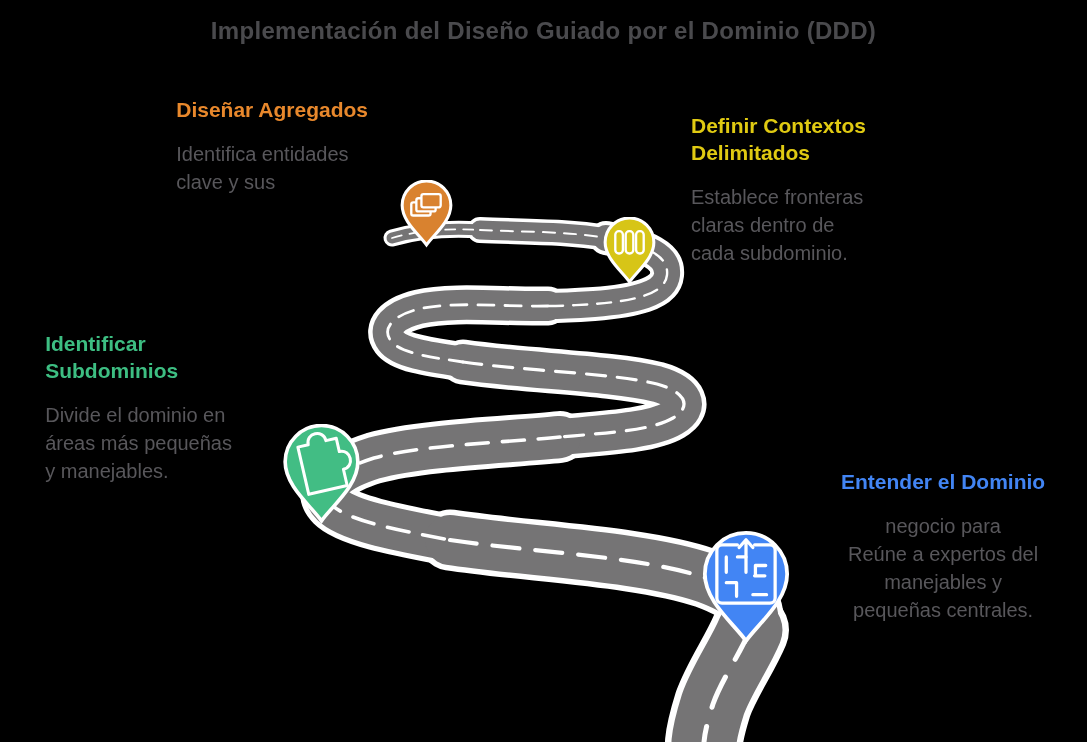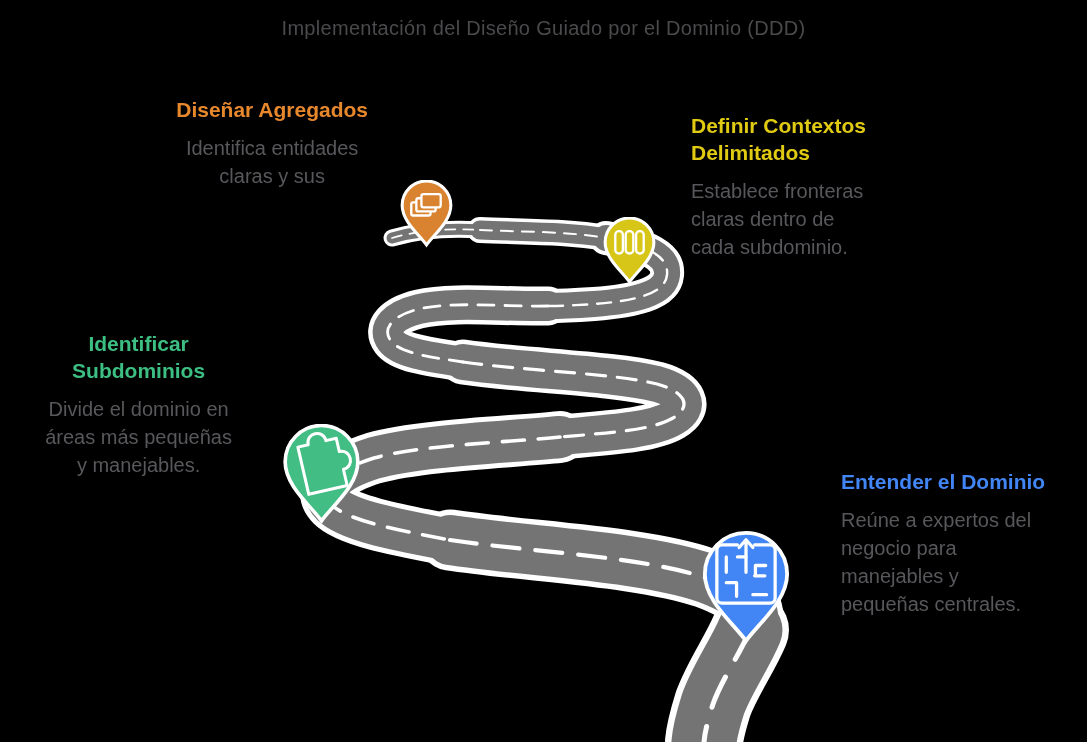--- a/index.html
+++ b/index.html
@@ -3,33 +3,33 @@
 <meta charset="utf-8">
 <style>
   html,body{margin:0;padding:0;background:#000;}
   .stage{
     position:relative;width:1087px;height:742px;overflow:hidden;
     background:var(--background,#000);
     font-family:"Liberation Sans",sans-serif;
   }
   .title{
     position:absolute;top:17px;left:0;width:100%;
-    text-align:center;font-size:20px;font-weight:normal;letter-spacing:.3px;
+    text-align:center;font-size:24px;font-weight:bold;letter-spacing:.3px;
     color:var(--title-gray,#4a4a4d);white-space:nowrap;
   }
   .road-svg{position:absolute;left:0;top:0;z-index:1;}
   .road-svg path{fill:none;stroke-linecap:round;}
   .casing{stroke:#fff;}
   .surface{stroke:var(--road-gray,#757475);}
   .dashes{stroke:#fff;}
   .pin{position:absolute;z-index:3;}
   .step{position:absolute;z-index:2;white-space:nowrap;}
   .step .heading{font-weight:bold;font-size:21px;line-height:27px;}
-  .step .body{margin-top:11px;font-size:20px;line-height:28px;color:var(--body-gray,#58575b);}
-  .align-right{text-align:center;}
+  .step .body{margin-top:17px;font-size:20px;line-height:28px;color:var(--body-gray,#58575b);}
+  .align-right{text-align:left;}
   .align-left{text-align:left;}
   .step-1 .heading{color:var(--accent-orange,#e8882c);}
   .step-2 .heading{color:var(--accent-yellow,#e0ca12);}
   .step-3 .heading{color:var(--accent-green,#3dbe82);}
   .step-4 .heading{color:var(--accent-blue,#4285f4);}
   .pin-fill-orange{fill:var(--pin-orange,#d9822f);}
   .pin-fill-yellow{fill:var(--pin-yellow,#d7c517);}
   .pin-fill-green{fill:var(--pin-green,#42bd84);}
   .pin-fill-blue{fill:var(--pin-blue,#4285f4);}
 </style>
@@ -106,21 +106,21 @@
       <path d="M-11.5,-13 v9 M-11.5,2 h6 M-5.5,2 v8 M4,9 h8 M11.5,-8 h-6 v6 M-5,-13 h5 M5,-2 h6"></path>
     </g>
   </svg>
 
   <div class="step step-1 align-right" style="right:719px;top:96px;">
     <div class="heading">
       <div>Diseñar Agregados</div>
     </div>
     <div class="body">
       <div>Identifica entidades</div>
-      <div>claras y sus</div>
+      <div>clave y sus</div>
     </div>
   </div>
 
   <div class="step step-2 align-left" style="left:691px;top:112px;">
     <div class="heading">
       <div>Definir Contextos</div>
       <div>Delimitados</div>
     </div>
     <div class="body">
       <div>Establece fronteras</div>
@@ -134,25 +134,25 @@
       <div>Identificar</div>
       <div>Subdominios</div>
     </div>
     <div class="body">
       <div>Divide el dominio en</div>
       <div>áreas más pequeñas</div>
       <div>y manejables.</div>
     </div>
   </div>
 
-  <div class="step step-4 align-left" style="left:841px;top:468px;">
+  <div class="step step-4 align-left" style="left:841px;top:468px;text-align:center;">
     <div class="heading">
       <div>Entender el Dominio</div>
     </div>
     <div class="body">
+      <div>negocio para</div>
       <div>Reúne a expertos del</div>
-      <div>negocio para</div>
       <div>manejables y</div>
       <div>pequeñas centrales.</div>
     </div>
   </div>
 
 </div>
 
 </body></html>

